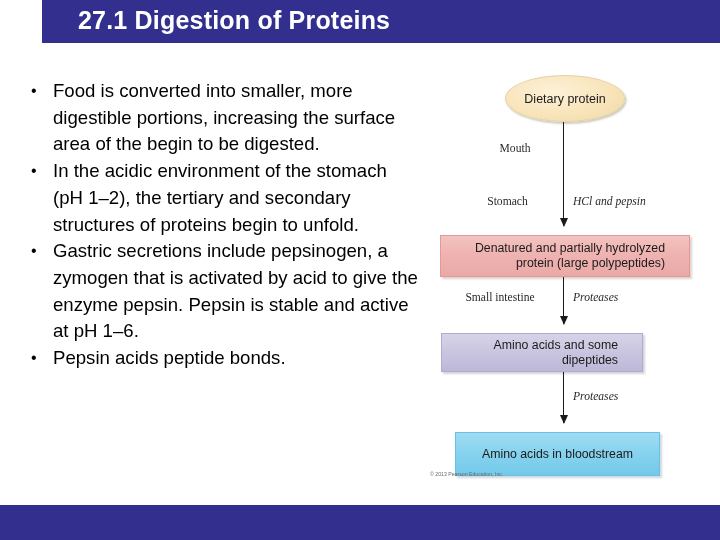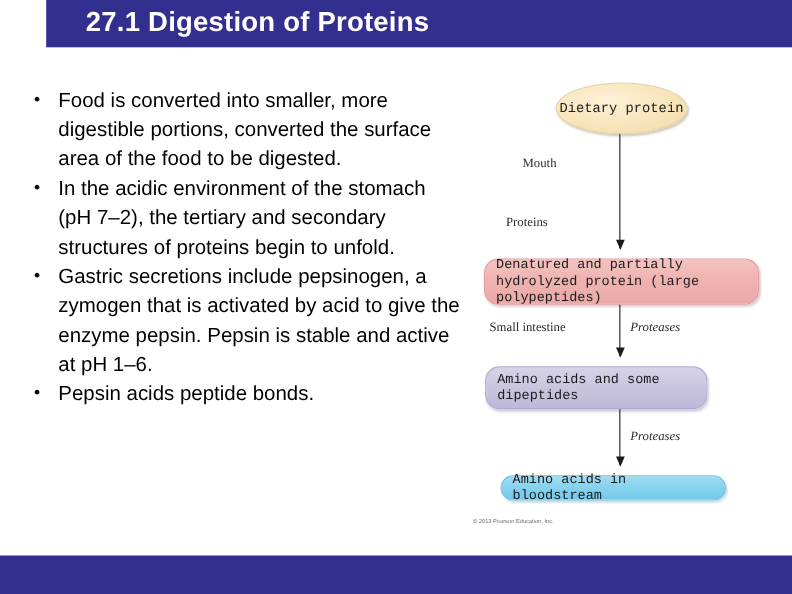--- a/index.html
+++ b/index.html
@@ -85,47 +85,47 @@
     position: absolute;
     left: 420px;
     top: 60px;
     width: 290px;
     height: 430px;
   }
 
   .node {
     position: absolute;
     box-sizing: border-box;
-    font-family: Liberation Mono, monospace;
+    font-family: Liberation Sans, sans-serif;
     color: #1b1b1b;
-    text-align: left;
+    text-align: right;
     display: flex;
     align-items: center;
     justify-content: center;
   }
 
   
   #node-dietary-protein {
     left: 85px;
     top: 15px;
     width: 120px;
     height: 47px;
     border-radius: 50%;
     background: radial-gradient(ellipse at 40% 35%, #fdf1d7 0%, #f8e3b8 60%, #eed9ab 100%);
     box-shadow: 1.5px 2px 2px rgba(120,105,70,0.35);
     border: 1px solid #e3d2a5;
     font-size: 12.5px;
   }
 
   
   .rect-node {
-    border-radius: 13px;
+    border-radius: 0;
     font-size: 12.3px;
     line-height: 15px;
-    padding: 0 10px;
+    padding: 0 24px;
   }
   #node-denatured {
     left: 20px;
     top: 175px;
     width: 250px;
     height: 42px;
     background: linear-gradient(180deg, #f3c3c0 0%, #efb3b1 45%, #eaa9a7 100%);
     border: 1px solid #e09a98;
     box-shadow: 1.5px 2px 2px rgba(150,100,100,0.30);
   }
@@ -135,21 +135,21 @@
     width: 202px;
     height: 39px;
     background: linear-gradient(180deg, #d6d3e8 0%, #c9c5e0 50%, #bdb8d8 100%);
     border: 1px solid #b0abcf;
     box-shadow: 1.5px 2px 2px rgba(110,105,140,0.30);
   }
   #node-amino-blood {
     left: 35px;
     top: 372px;
     width: 205px;
-    height: 23px;
+    height: 44px;
     background: linear-gradient(180deg, #9fdcf2 0%, #86d2ee 50%, #73c9ea 100%);
     border: 1px solid #6cc0e2;
     box-shadow: 1.5px 2px 2px rgba(90,130,150,0.30);
   }
 
   
   .arrow {
     position: absolute;
     left: 143px;
     width: 1px;
@@ -170,21 +170,21 @@
   #arrow-3 { top: 312px; height: 51px;  }
 
   
   .arrow-label {
     position: absolute;
     font-family: "Liberation Serif", serif;
     color: #2a2a2a;
     font-size: 11.6px;
     line-height: 13.5px;
   }
-  .label-left  { text-align: left; }
+  .label-left  { text-align: center; }
   .label-right { text-align: left; font-style: italic; }
 
   #label-mouth           { left: 55px;  top: 82px;  width: 80px; }
   #label-stomach         { left: 40px;  top: 135px; width: 95px; }
   #label-hcl-pepsin      { left: 153px; top: 135px; width: 120px; }
   #label-small-intestine { left: 25px;  top: 231px; width: 110px; }
   #label-proteases-1     { left: 153px; top: 231px; width: 110px; }
   #label-transport       { left: 35px;  top: 316px; width: 100px; }
   #label-proteases-2     { left: 153px; top: 330px; width: 110px; }
 
@@ -204,26 +204,26 @@
 <div id="slide">
 
   <div id="title-bar">
     <div id="title-text">27.1 Digestion of Proteins</div>
   </div>
 
   <div id="bullets">
 
     <div class="bullet">
       <span class="bullet-mark">•</span>
-      <span class="bullet-text">Food is converted into smaller, more digestible portions, converted the surface area of the food to be digested.</span>
-    </div>
-
-    <div class="bullet">
-      <span class="bullet-mark">•</span>
-      <span class="bullet-text">In the acidic environment of the stomach (pH 7–2), the tertiary and secondary structures of proteins begin to unfold.</span>
+      <span class="bullet-text">Food is converted into smaller, more digestible portions, increasing the surface area of the begin to be digested.</span>
+    </div>
+
+    <div class="bullet">
+      <span class="bullet-mark">•</span>
+      <span class="bullet-text">In the acidic environment of the stomach (pH 1–2), the tertiary and secondary structures of proteins begin to unfold.</span>
     </div>
 
     <div class="bullet">
       <span class="bullet-mark">•</span>
       <span class="bullet-text">Gastric secretions include pepsinogen, a zymogen that is activated by acid to give the enzyme pepsin. Pepsin is stable and active at pH 1–6.</span>
     </div>
 
     <div class="bullet">
       <span class="bullet-mark">•</span>
       <span class="bullet-text">Pepsin acids peptide bonds.</span>
@@ -231,21 +231,22 @@
 
   </div>
 
   <div id="figure">
 
     <div class="node" id="node-dietary-protein">Dietary protein</div>
 
     <div class="arrow" id="arrow-1"></div>
     <div class="arrow-label label-left" id="label-mouth">Mouth</div>
 
-    <div class="arrow-label label-left" id="label-stomach">Proteins</div>
+    <div class="arrow-label label-left" id="label-stomach">Stomach</div>
+    <div class="arrow-label label-right" id="label-hcl-pepsin">HCl and pepsin</div>
 
     <div class="node rect-node" id="node-denatured">Denatured and partially hydrolyzed protein (large polypeptides)</div>
 
     <div class="arrow" id="arrow-2"></div>
     <div class="arrow-label label-left" id="label-small-intestine">Small intestine</div>
     <div class="arrow-label label-right" id="label-proteases-1">Proteases</div>
 
     <div class="node rect-node" id="node-amino-dipeptides">Amino acids and some dipeptides</div>
 
     <div class="arrow" id="arrow-3"></div>

